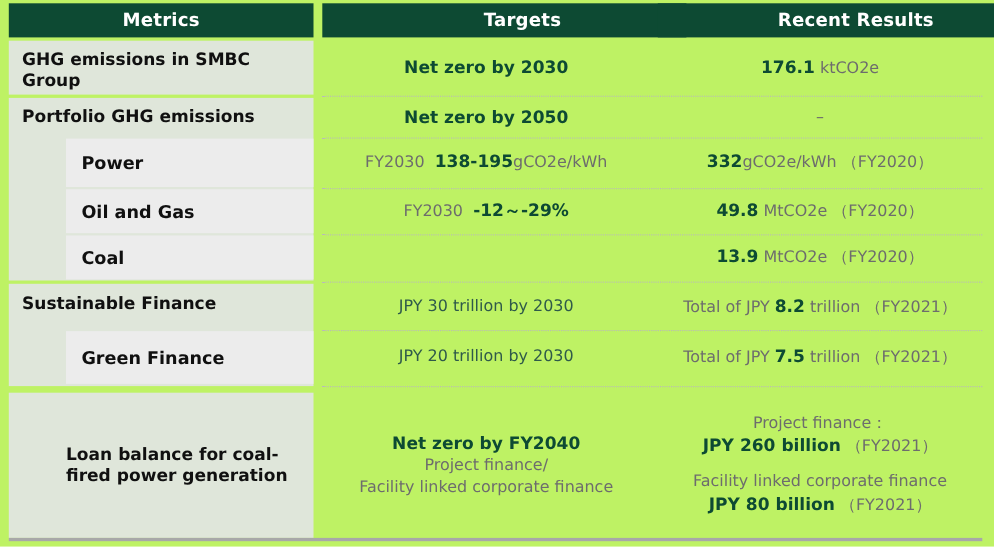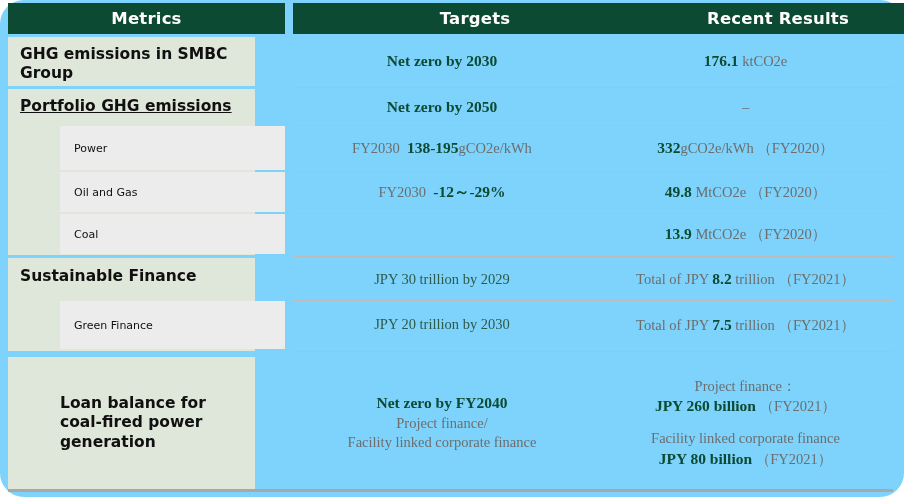--- a/index.html
+++ b/index.html
@@ -10,22 +10,21 @@
   body {
     width: 904px;
     height: 497px;
     font-family: "DejaVu Sans", "Liberation Sans", sans-serif;
     overflow: hidden;
   }
   #root {
     position: relative;
     width: 904px;
     height: 497px;
-    background: #7dd3fc;
-    border-radius: 24px;
+    background: #bef264;
   }
 
   
   .hdr {
     position: absolute;
     top: 3px;
     height: 31px;
     background: #0d4a33;
     color: #ffffff;
     font-weight: bold;
@@ -36,21 +35,21 @@
     letter-spacing: .2px;
   }
   #hdr-metrics { left: 8px;   width: 277px; }
   #hdr-targets { left: 293px; width: 298px; padding-left: 33px; }
   #hdr-results { left: 598px; width: 264px; padding-left: 48px; }
 
   
   .mblock {
     position: absolute;
     left: 8px;
-    width: 247px;
+    width: 277px;
     background: #dfe6da;
     box-sizing: border-box;
   }
   .mblock .mlabel {
     position: absolute;
     left: 12px;
     right: 8px;
     font-weight: bold;
     font-size: 15.5px;
     color: #101010;
@@ -62,38 +61,37 @@
     position: absolute;
     left: 60px;
     width: 225px;
     background: #ececec;
     box-sizing: border-box;
     display: flex;
     align-items: center;
   }
   .subcell .slabel {
     margin-left: 14px;
-    font-weight: normal;
-    font-size: 11px;
+    font-weight: bold;
+    font-size: 16px;
     color: #101010;
   }
 
   
   .cell {
     position: absolute;
     display: flex;
     flex-direction: column;
     align-items: center;
     justify-content: center;
     text-align: center;
     box-sizing: border-box;
     color: #6d6d6d;
     font-size: 14.5px;
     line-height: 1.35;
-    font-family: Liberation Serif, serif;
   }
   .col-t { left: 293px; width: 298px; }
   .col-r { left: 598px; width: 295px; }
 
   .g    { color: #0d4a33; font-weight: bold; }
   .gn   { color: #2f5a4a; font-weight: normal; }
   .gray { color: #6d6d6d; font-weight: normal; }
   .big  { font-size: 15.5px; }
 
   
@@ -127,21 +125,21 @@
   </div>
   <div class="hdr" id="hdr-results">
     <span>Recent Results</span>
   </div>
 
   <div class="mblock" style="top:37px; height:49px;">
     <div class="mlabel" style="top:8px;">GHG emissions in SMBC Group</div>
   </div>
 
   <div class="mblock" style="top:89px; height:166px;">
-    <div class="mlabel" style="top:8px;text-decoration:underline;">Portfolio GHG emissions</div>
+    <div class="mlabel" style="top:8px;">Portfolio GHG emissions</div>
   </div>
   <div class="subcell" style="top:126px; height:44px;">
     <span class="slabel">Power</span>
   </div>
   <div class="subcell" style="top:214px; height:40px;">
     <span class="slabel">Coal</span>
   </div>
   <div class="subcell" style="top:172px; height:40px;">
     <span class="slabel">Oil and Gas</span>
   </div>
@@ -174,21 +172,21 @@
 
   <div class="cell col-t" style="top:172px; height:40px;">
     <div>
       <span class="gray">FY2030</span>
       <span>&nbsp;</span><span class="g big">-12～-29%</span>
     </div>
   </div>
 
 
   <div class="cell col-t" style="top:258px; height:43px;">
-    <div><span class="gn">JPY 30 trillion by 2029</span></div>
+    <div><span class="gn">JPY 30 trillion by 2030</span></div>
   </div>
 
   <div class="cell col-t" style="top:301px; height:48px;">
     <div><span class="gn">JPY 20 trillion by 2030</span></div>
   </div>
 
   <div class="cell col-t" style="top:357px; height:132px;">
     <div><span class="g big">Net zero by FY2040</span></div>
     <div><span class="gray">Project finance/</span></div>
     <div><span class="gray">Facility linked corporate finance</span></div>

